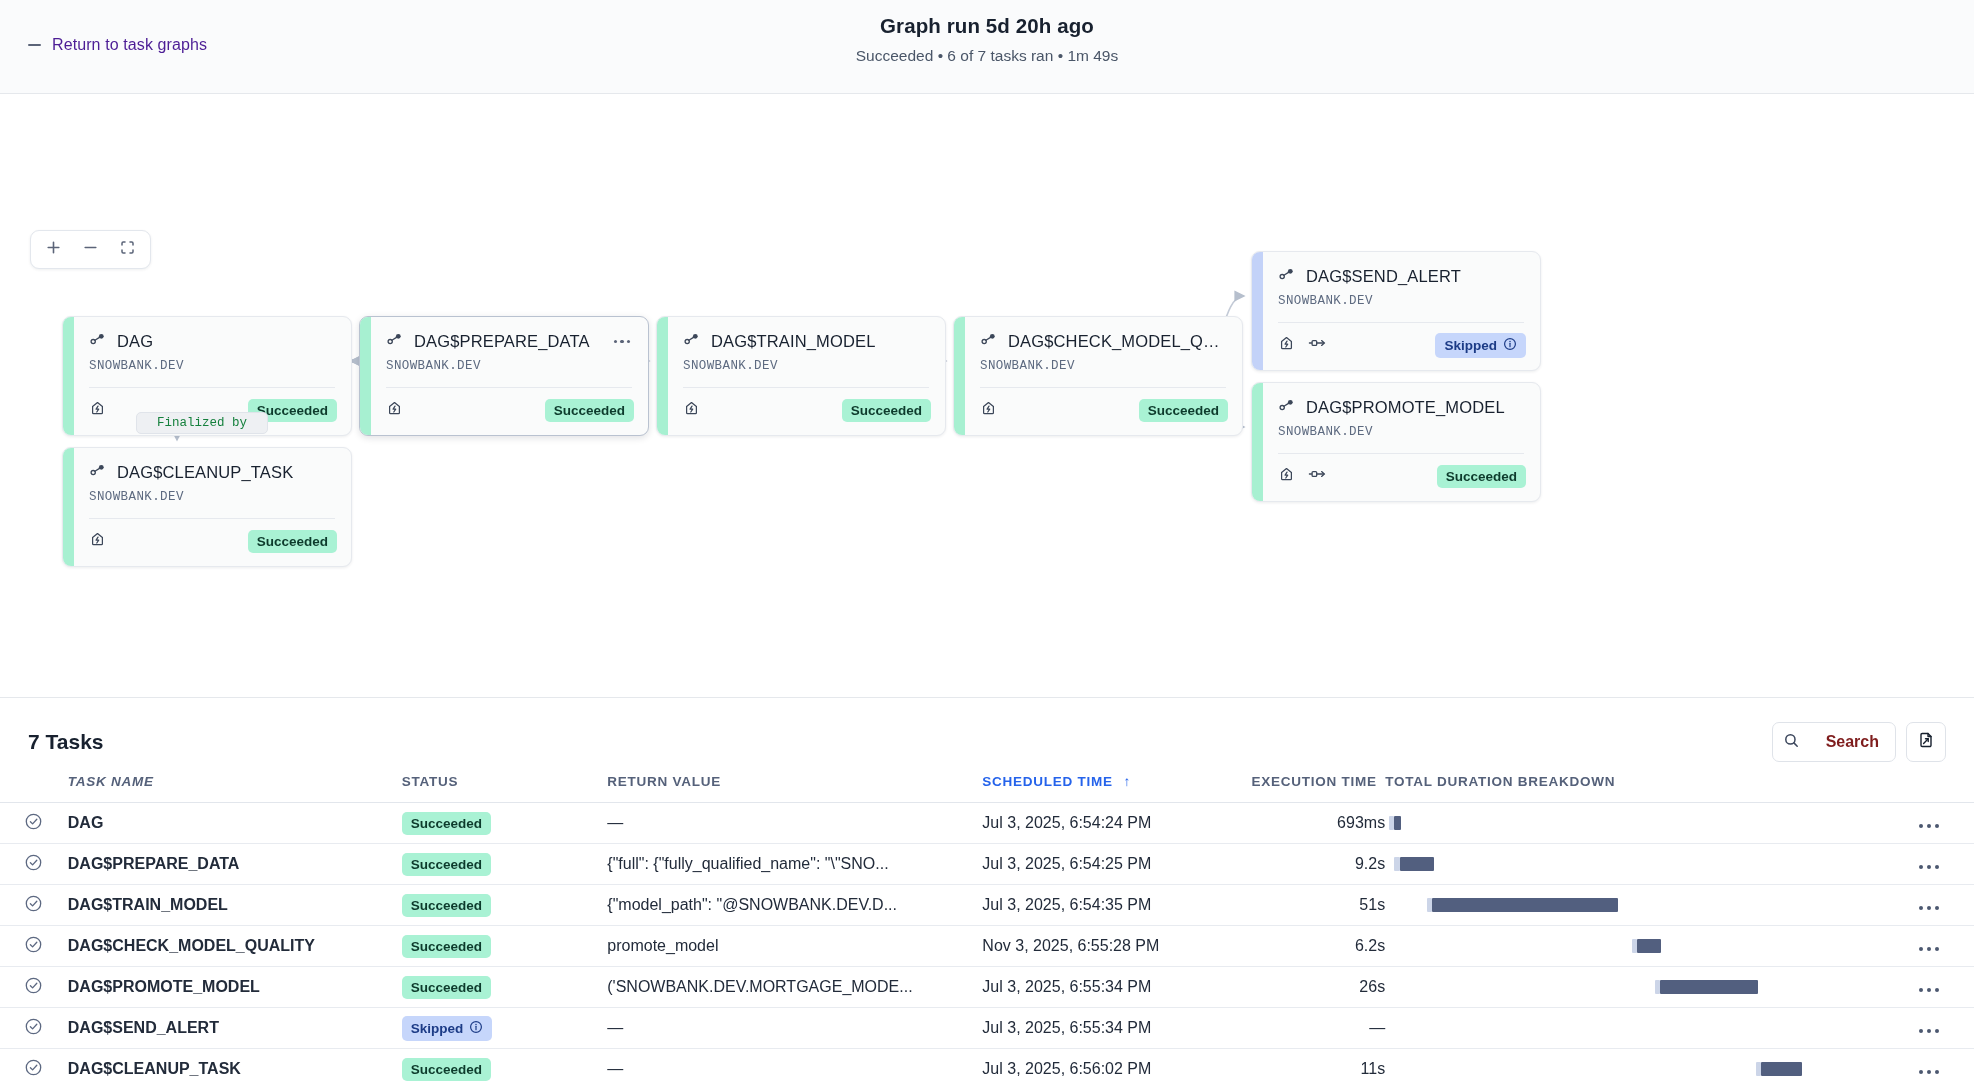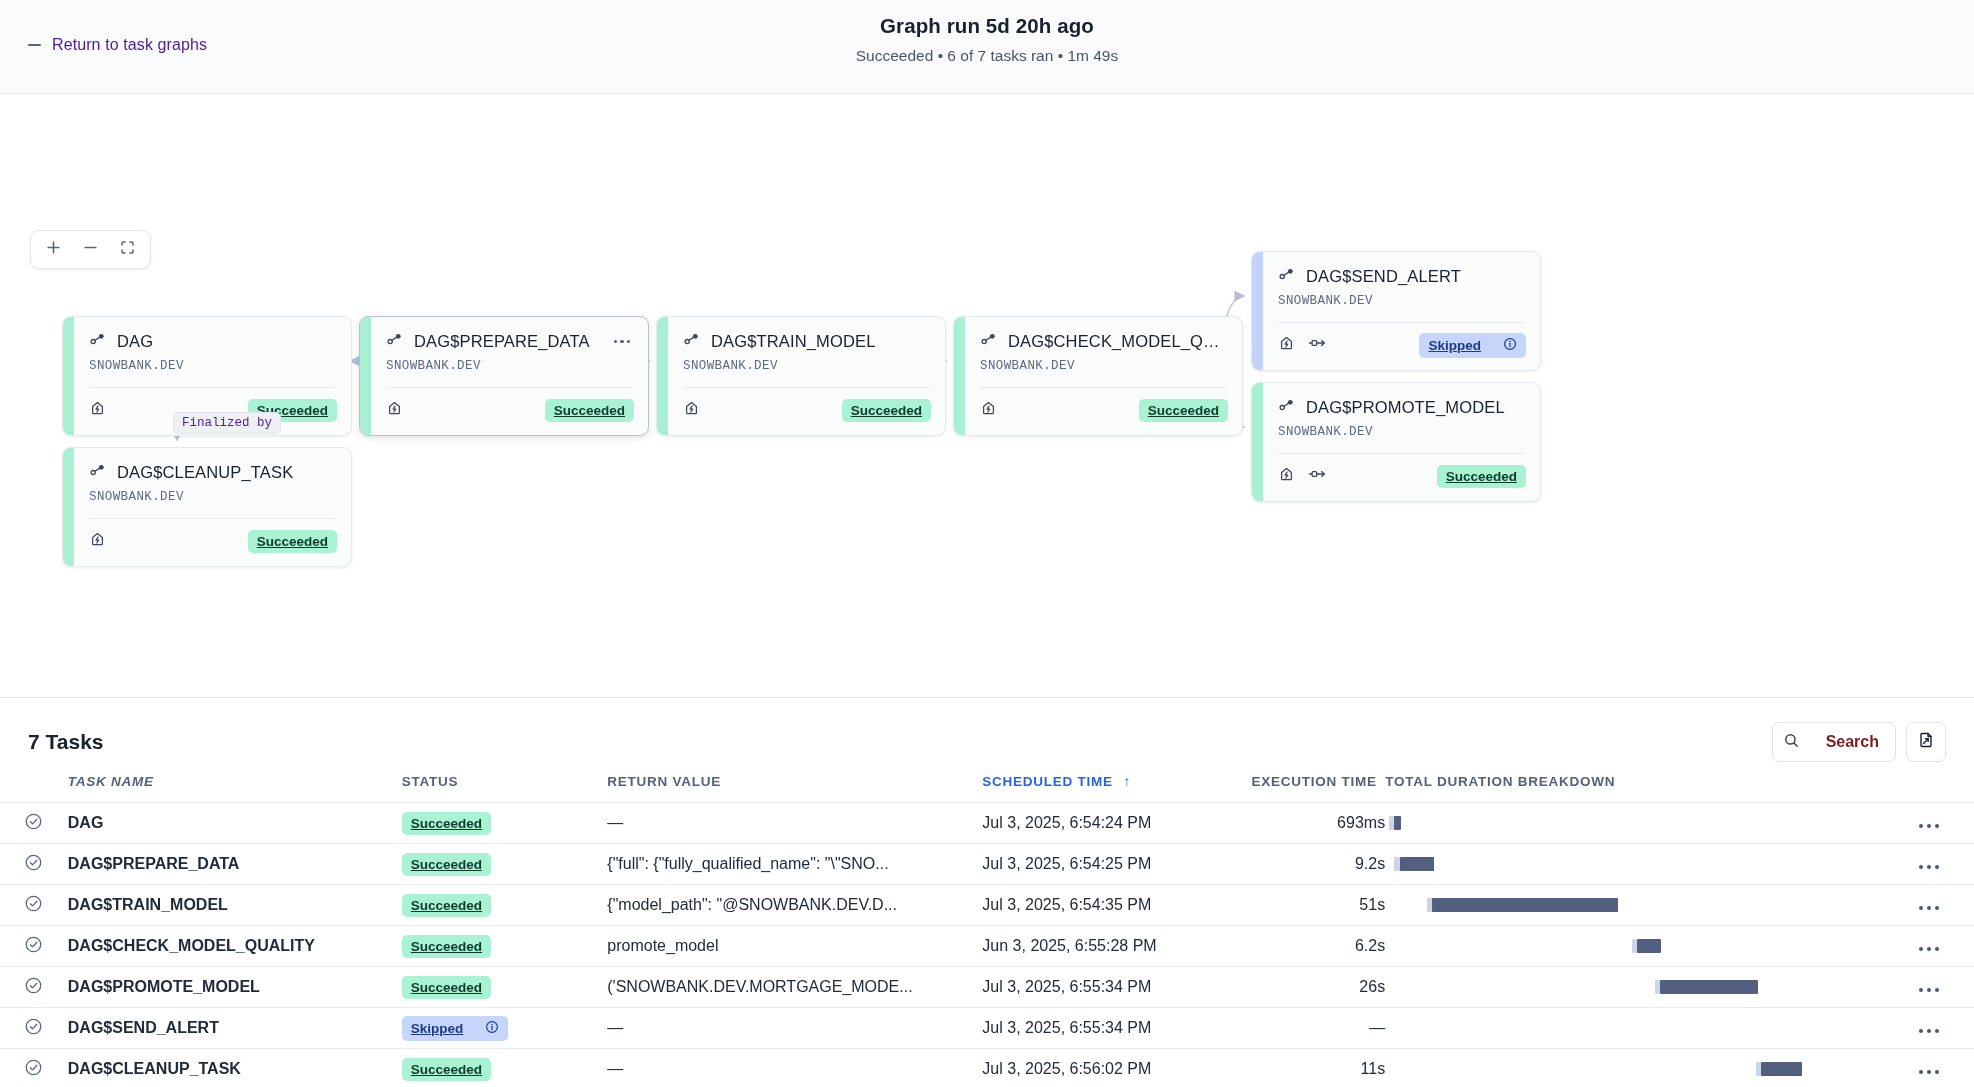--- a/index.html
+++ b/index.html
@@ -116,39 +116,37 @@
   }
   .node-divider { margin: 14px 16px 0 26px; height: 1px; background: #e6e9ee; }
   .node-footer {
     display: flex; align-items: center; gap: 13px;
     padding: 10px 14px 13px 26px;
     height: 47px;
   }
   .node-footer .spacer { flex: 1; }
 
   .badge {
-    display: inline-flex; align-items: center; gap: 22px;
+    display: inline-flex; align-items: center; gap: 6px;
     font-size: 13.5px; font-weight: bold;
     padding: 4px 9px; border-radius: 5px;
     white-space: nowrap;
-    text-decoration: underline;
   }
   .badge.succeeded { background: #a9f2d4; color: #0d3b2c; align-items: flex-end; }
   .badge.skipped { background: #c6d6fb; color: #1c3b86; }
 
   .edge-label {
     position: absolute; z-index: 4;
     background: #eef0f3;
     border: 1px solid #e0e4ea;
     border-radius: 5px;
-    padding: 3px 8px;
+    padding: 3px 20px;
     font-family: "Liberation Mono", monospace;
-    font-size: 12.5px; color: #4c1d95;
+    font-size: 12.5px; color: #15803d;
     white-space: nowrap;
-    margin-left: 37px;
   }
 
   
   .tasks {
     position: relative;
     border-top: 1px solid #e5e8ec;
     background: #fff;
     height: 405px;
     margin-top: 15px;
   }
@@ -673,21 +671,21 @@
   </svg></span></td>
      <td class="c-name">DAG$CHECK_MODEL_QUALITY</td>
      <td class="c-status">
        <span class="badge succeeded">
               <span>Succeeded</span>
             </span>
      </td>
      <td class="c-ret">
        <span class="ret">promote_model</span>
      </td>
-     <td class="c-sched">Jun 3, 2025, 6:55:28 PM</td>
+     <td class="c-sched">Nov 3, 2025, 6:55:28 PM</td>
      <td class="c-exec">6.2s</td>
      <td class="c-dur">
             <div class="durbar">
              <span class="q" style="left:247px;width:5px"></span>
              <span class="e" style="left:252px;width:24px"></span>
            </div>
           </td>
      <td class="c-menu">
        <span class="row-dots">
               <i></i>

